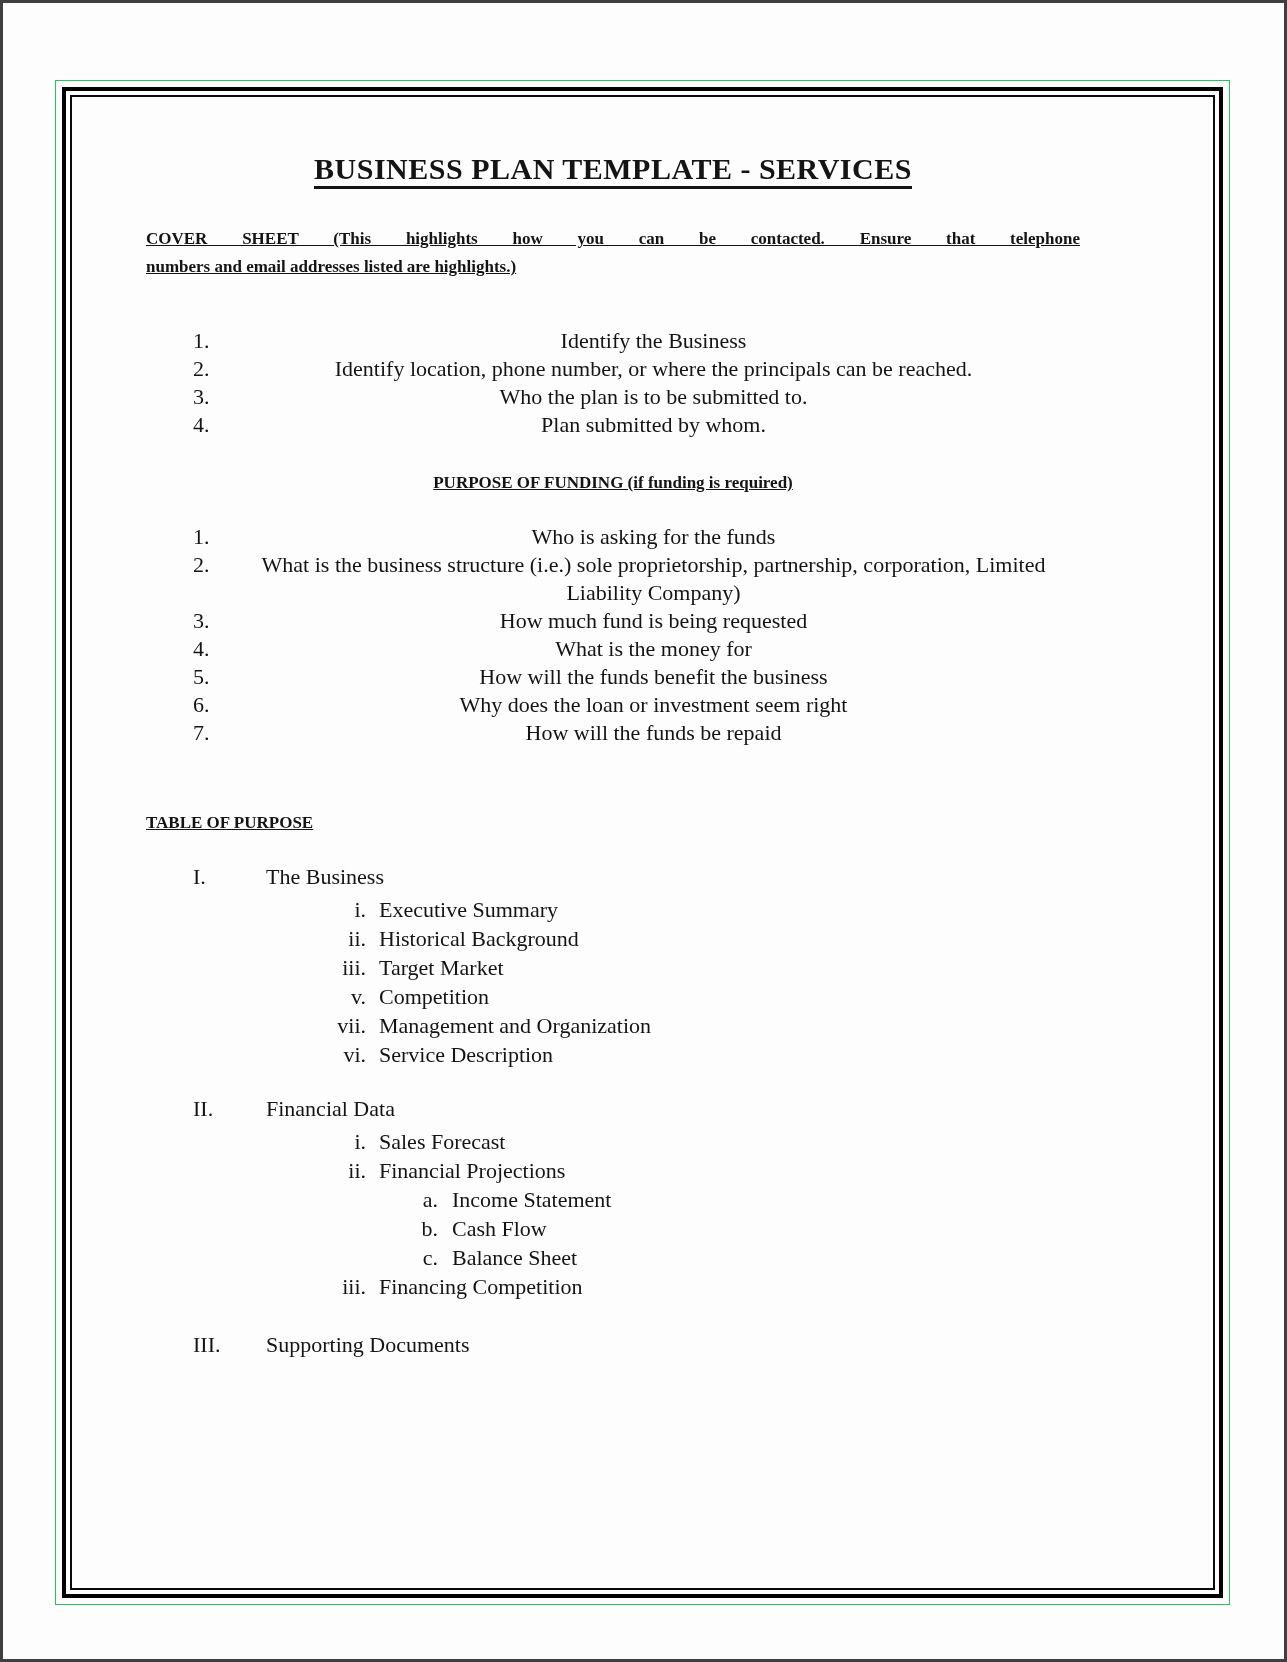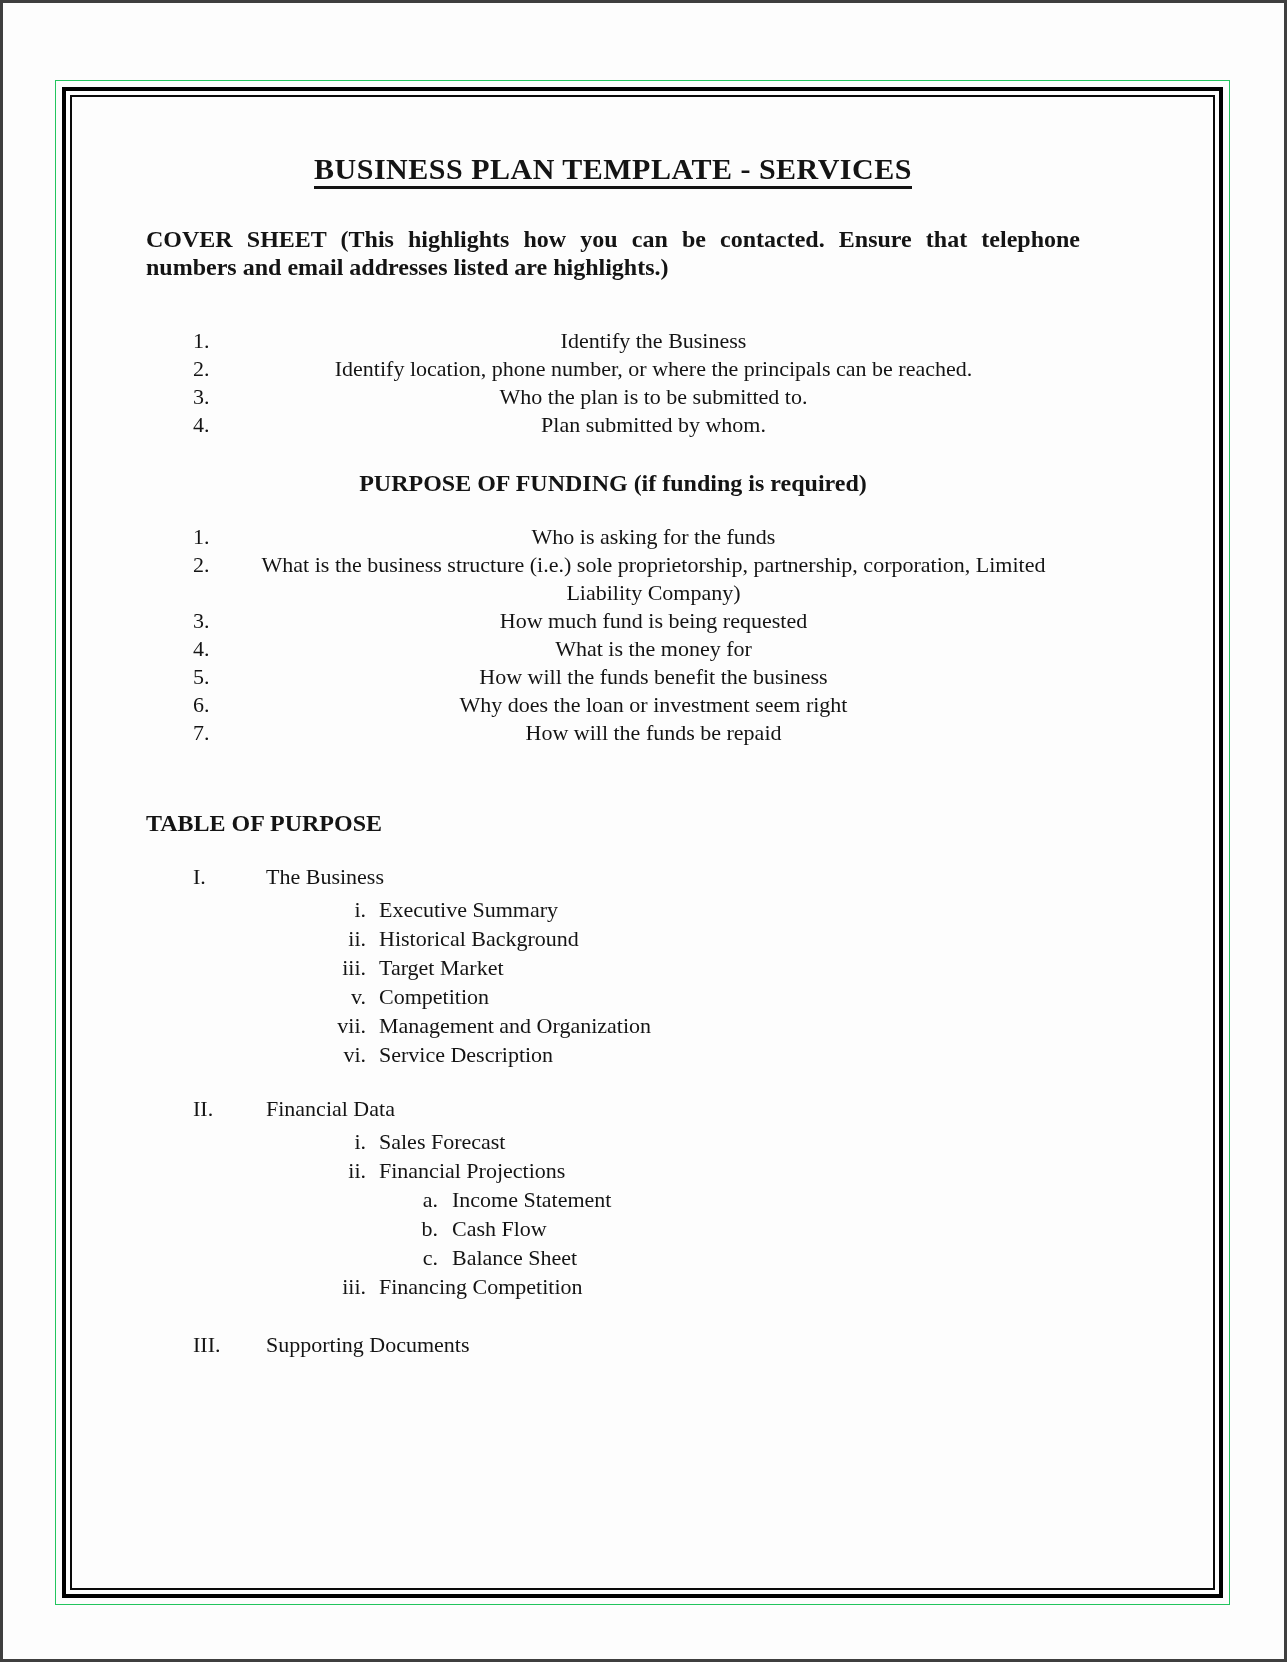--- a/index.html
+++ b/index.html
@@ -48,22 +48,23 @@
     font-weight: bold;
     letter-spacing: 0.5px;
   }
   .doc-title .underline {
     border-bottom: 3px solid #141414;
     padding-bottom: 1px;
   }
   .sec-heading {
     margin: 36px 0 0 0;
     font-weight: bold;
-    font-size: 24px;
+    font-size: 17px;
     line-height: 28px;
+    text-decoration: underline;
   }
   .sec-heading .jline {
     display: block;
     text-align: justify;
     text-align-last: justify;
   }
   .sec-heading.purpose { margin-top: 30px; text-align: center; }
   .sec-heading.toc-h   { margin-top: 62px; }
   .nlist { margin-top: 46px; }
   .nlist.funding { margin-top: 26px; }

